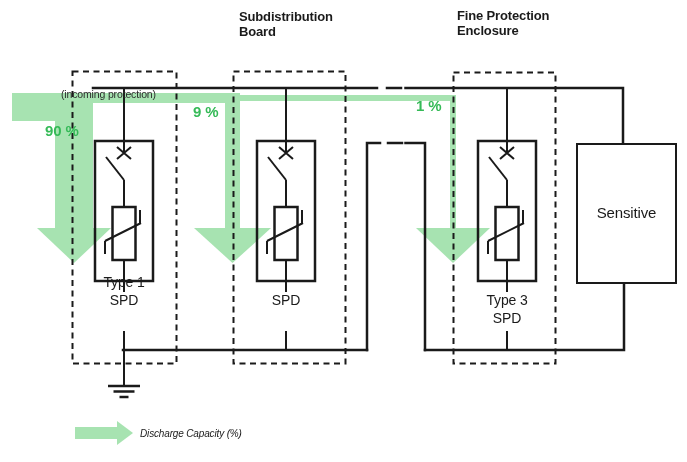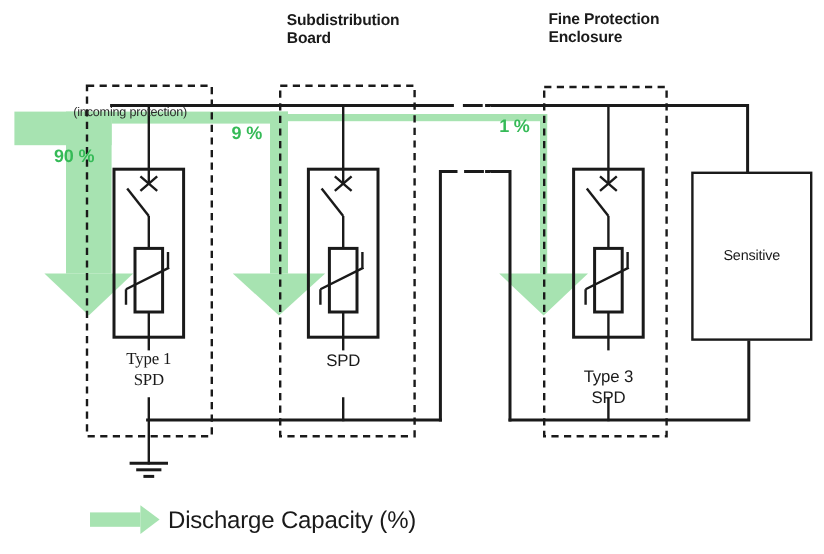--- a/index.html
+++ b/index.html
@@ -10,23 +10,23 @@
   }
   #diagram-svg{position:absolute;left:0;top:0;}
   .label{position:absolute;white-space:nowrap;}
   .board-title{font-weight:bold;font-size:13px;line-height:15px;}
   .board-subtitle{font-size:10.5px;line-height:12px;color:#2b2b2b;}
   .type-label{width:90px;text-align:center;font-size:14px;line-height:18px;}
   .pct-label{font-weight:bold;font-size:15px;line-height:15px;color:var(--green-text,#35ba57);}
   .equip-box{
     position:absolute;left:576px;top:143px;width:101px;height:141px;
     display:flex;align-items:center;justify-content:center;text-align:center;
-    font-size:12px;line-height:18.5px;
+    font-size:15px;line-height:18.5px;
   }
-  .legend-label{font-size:20px;line-height:20px;}
+  .legend-label{font-size:10px;line-height:20px;font-style:italic;}
 </style>
 </head>
 <body>
 
 <div id="stage">
 
   <svg id="diagram-svg" width="687" height="462" viewBox="0 0 687 462">
 
     <defs>
       <g id="spd-sym" fill="none" stroke="var(--line)">
@@ -100,28 +100,28 @@
 
   <div class="label board-title" style="left:239px;top:9px;">
     <div>Subdistribution</div>
     <div>Board</div>
   </div>
 
   <div class="label pct-label" style="left:17px;top:123px;margin-left:28px;">90 %</div>
   <div class="label pct-label" style="left:193px;top:104px;">9 %</div>
   <div class="label pct-label" style="left:416px;top:98px;">1 %</div>
 
-  <div class="label type-label" style="left:79px;top:291px;font-family:Liberation Serif, serif;">
+  <div class="label type-label" style="left:79px;top:273px;">
     <div>Type 1</div>
     <div>SPD</div>
   </div>
   <div class="label type-label" style="left:241px;top:291px;">
     <div>SPD</div>
   </div>
-  <div class="label type-label" style="left:462px;top:304px;">
+  <div class="label type-label" style="left:462px;top:291px;">
     <div>Type 3</div>
     <div>SPD</div>
   </div>
 
   <div class="equip-box">
     <div>
       <div>Sensitive</div>
     </div>
   </div>
 

